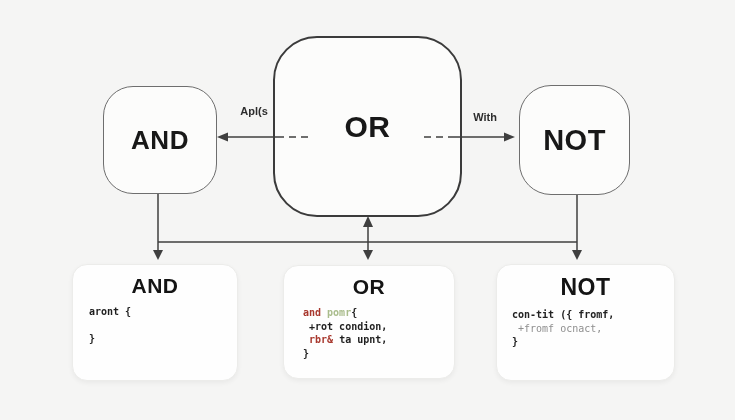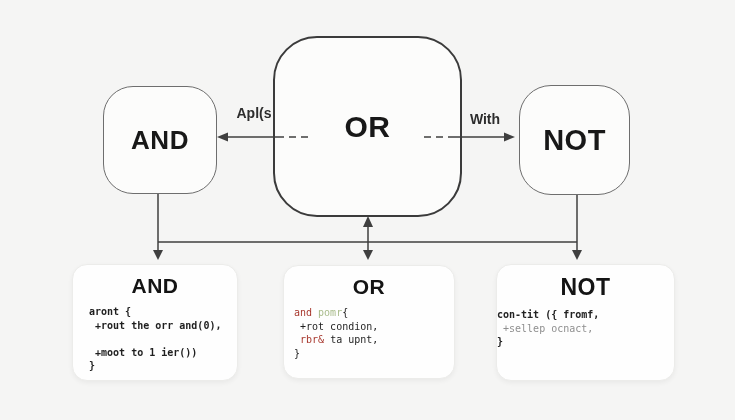--- a/index.html
+++ b/index.html
@@ -8,43 +8,43 @@
   
   .node{position:absolute;background:#fcfcfb;display:flex;align-items:center;justify-content:center;
         color:#181818;z-index:1;box-sizing:border-box;}
   #node-and{left:103px;top:86px;width:114px;height:108px;border:1.5px solid #6e6e6e;
             border-radius:30px;font-size:26px;font-weight:600;letter-spacing:.5px;}
   #node-or{left:273px;top:36px;width:189px;height:181px;border:2px solid #3b3b3b;
            border-radius:44px;font-size:30px;font-weight:600;letter-spacing:.5px;}
   #node-not{left:519px;top:85px;width:111px;height:110px;border:1.5px solid #6e6e6e;
             border-radius:32px;font-size:29px;font-weight:700;letter-spacing:.5px;}
   
-  .edge-label{position:absolute;font-size:14px;font-weight:600;color:#2d2d2d;width:70px;
+  .edge-label{position:absolute;font-size:11px;font-weight:600;color:#2d2d2d;width:70px;
               text-align:center;z-index:4;}
   #label-apls{left:219px;top:105px;}
   #label-with{left:450px;top:103px;margin-top:8px;}
   
   svg.connectors{position:absolute;left:0;top:0;z-index:3;}
   svg.connectors line{stroke:#3f3f3f;stroke-width:1.5;}
   svg.connectors polygon{fill:#3f3f3f;stroke:none;}
   
   .card{position:absolute;background:#fefefe;border:1px solid #ececea;border-radius:15px;
         box-shadow:0 2px 5px rgba(0,0,0,.05);z-index:2;box-sizing:border-box;}
   #card-and{left:72px;top:264px;width:166px;height:117px;}
   #card-or{left:283px;top:265px;width:172px;height:114px;}
   #card-not{left:496px;top:264px;width:179px;height:117px;}
   .card-title{text-align:center;margin-top:9px;color:#141414;}
   #card-and .card-title{font-size:21px;font-weight:600;letter-spacing:.5px;}
   #card-or .card-title{font-size:21px;font-weight:600;letter-spacing:.5px;}
   #card-not .card-title{font-size:23px;font-weight:700;letter-spacing:.5px;}
   .code{font-family:"DejaVu Sans Mono","Liberation Mono",monospace;font-size:10px;
         color:#1f1f1f;margin-top:7px;}
   #card-and .code{padding-left:16px;font-weight:600;}
-  #card-or .code{padding-left:10px;font-weight:400;}
-  #card-not .code{padding-left:0;font-weight:700;color:#222;}
+  #card-or .code{padding-left:19px;font-weight:700;}
+  #card-not .code{padding-left:15px;font-weight:700;color:#222;}
   .code-line{height:13.5px;line-height:13.5px;white-space:pre;}
   .tok-red{color:#a8382e;}
   .tok-green{color:#a9bc8b;}
   .tok-gray{color:#8f8f8f;font-weight:400;}
 </style>
 </head>
 <body>
 
 <div class="canvas">
 
@@ -81,39 +81,37 @@
       <polygon points="368,260 363,250 373,250"></polygon>
       <polygon points="577,260 572,250 582,250"></polygon>
       <polygon points="368,216 363,227 373,227"></polygon>
     </g>
   </svg>
 
   <div class="card" id="card-and">
     <div class="card-title">AND</div>
     <div class="code">
       <div class="code-line">aront {</div>
-      <div class="code-line"> +rout the orr and(0),</div>
       <div class="code-line"></div>
-      <div class="code-line"> +moot to 1 ier())</div>
       <div class="code-line">}</div>
     </div>
   </div>
 
   <div class="card" id="card-or">
     <div class="card-title">OR</div>
     <div class="code">
       <div class="code-line"><span class="tok-red">and</span><span class="tok-green"> pomr</span><span>{</span></div>
       <div class="code-line"> +rot condion,</div>
       <div class="code-line"><span class="tok-red"> rbr&amp;</span><span> ta upnt,</span></div>
       <div class="code-line">}</div>
     </div>
   </div>
 
   <div class="card" id="card-not">
     <div class="card-title">NOT</div>
     <div class="code">
       <div class="code-line">con-tit ({ fromf,</div>
-      <div class="code-line tok-gray"> +sellep ocnact,</div>
+      <div class="code-line tok-gray"> +fromf ocnact,</div>
       <div class="code-line">}</div>
     </div>
   </div>
 
 </div>
 
 </body></html>

